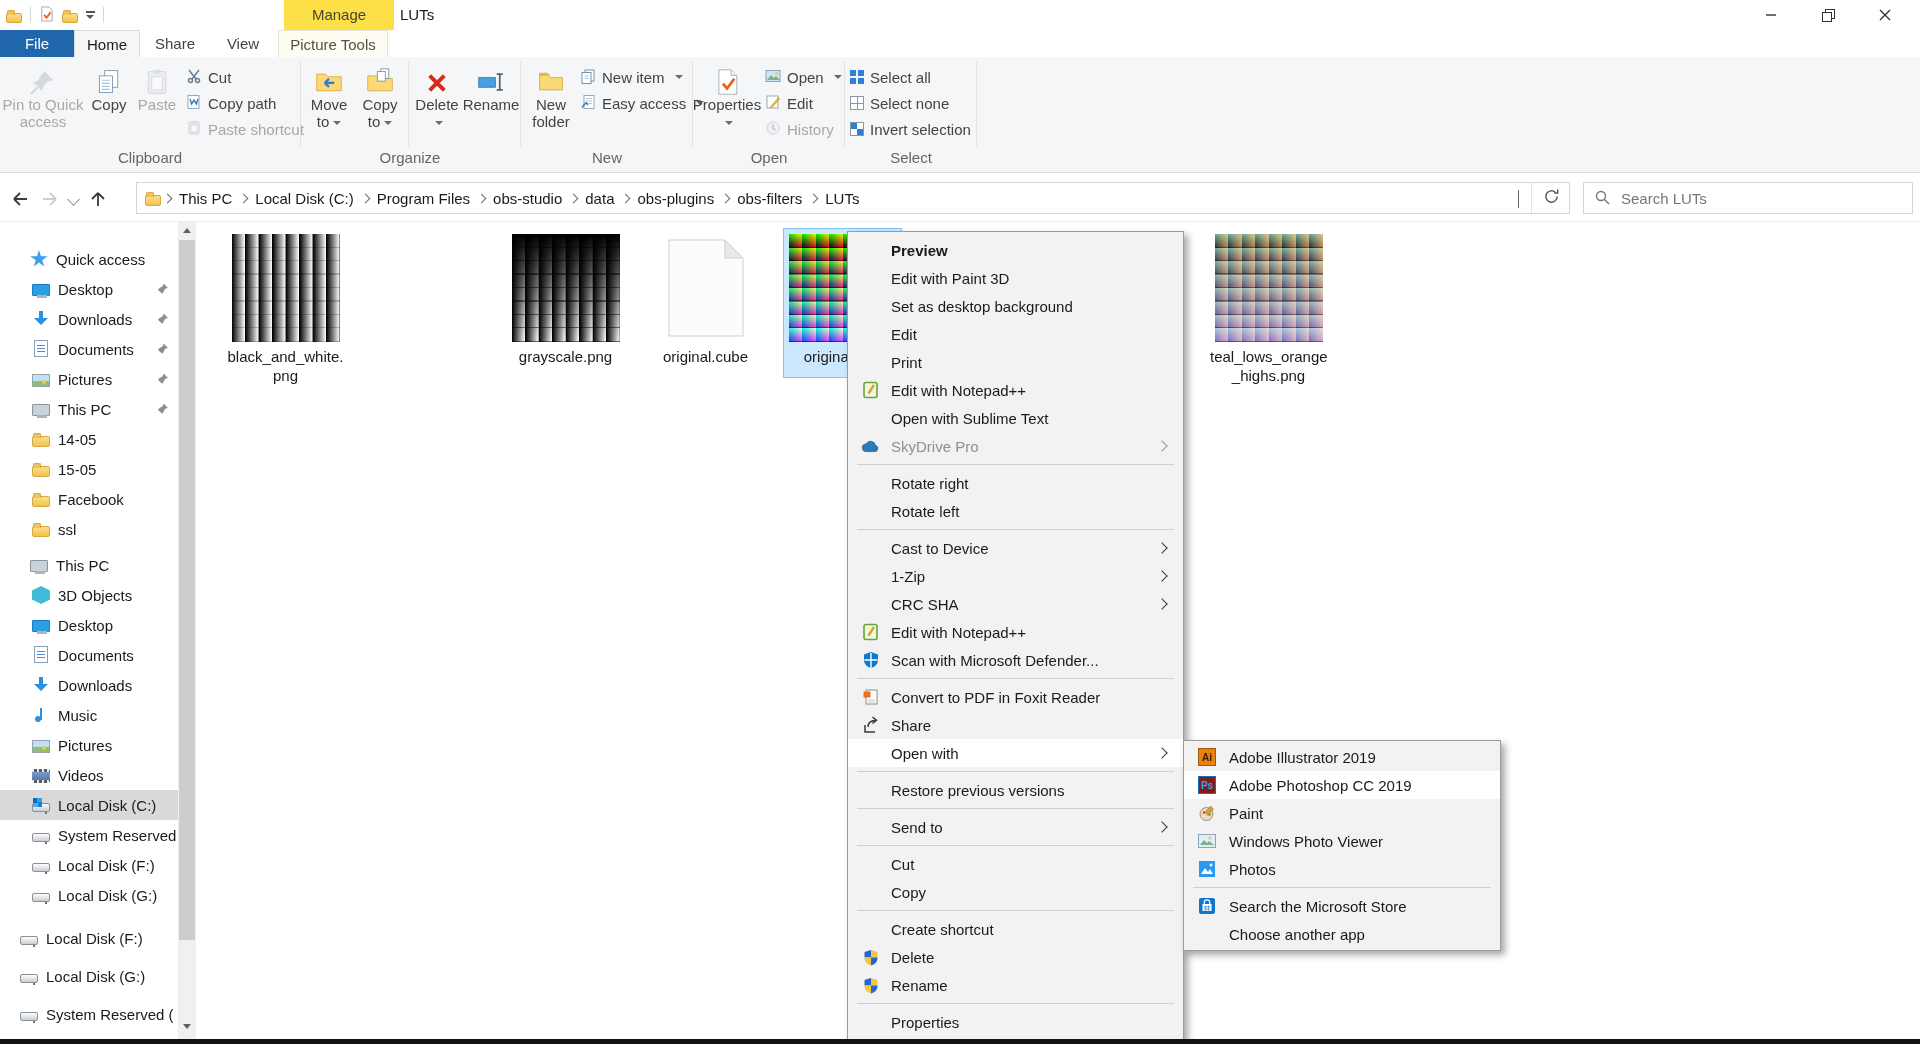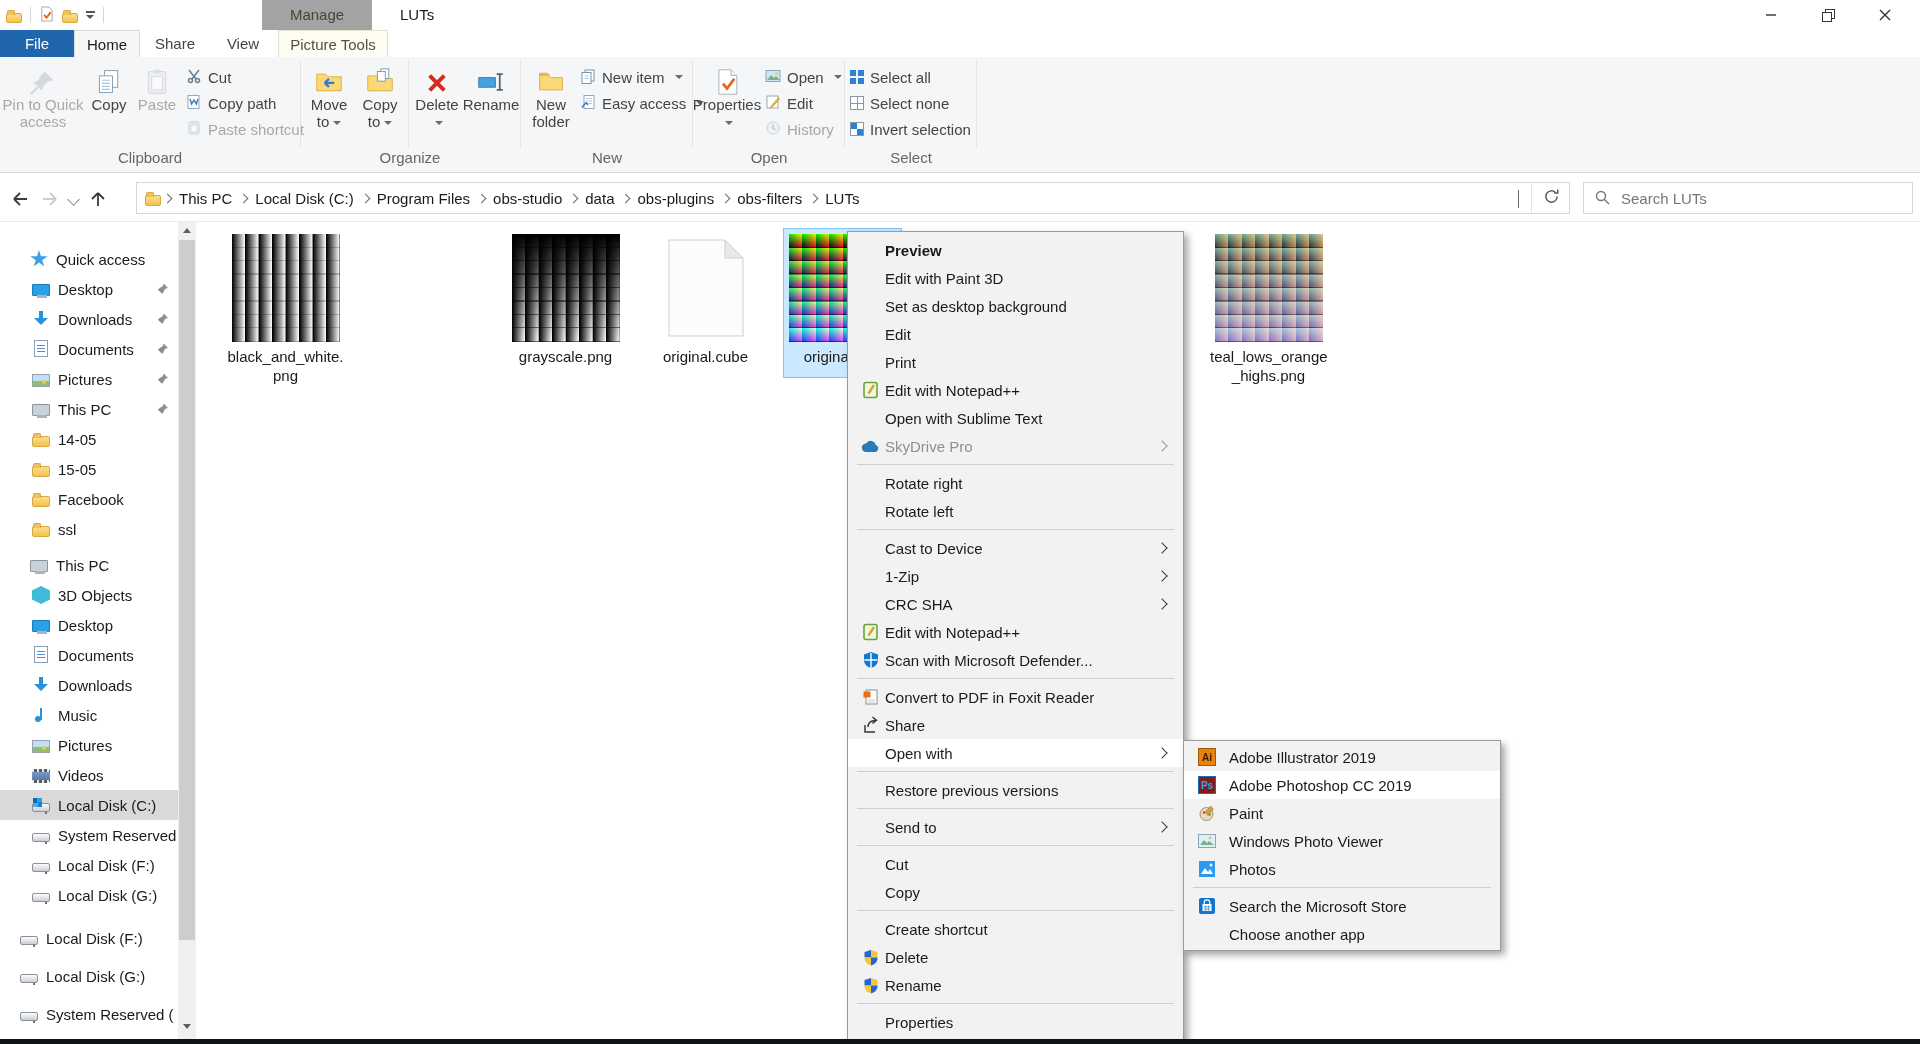--- a/index.html
+++ b/index.html
@@ -3,21 +3,21 @@
 <meta charset="utf-8">
 <style>
 html,body{margin:0;padding:0;background:#888}
 .screen{position:relative;width:1920px;height:1044px;background:#fff;overflow:hidden;
   font-family:"Liberation Sans",sans-serif;font-size:15px;color:#1a1a1a}
 
 .titlebar{position:absolute;left:0;top:0;width:100%;height:30px;background:#fff}
 .qat{position:absolute;left:6px;top:0;height:30px;display:flex;align-items:center;gap:8px}
 .qsep{width:1px;height:16px;background:#d6d6d6}
 .win-title{position:absolute;left:400px;top:0;height:30px;line-height:30px;font-size:15px;color:#1a1a1a}
-.manage{position:absolute;left:262px;top:0;width:110px;height:30px;background:#a3a3a3;color:#494535;
+.manage{position:absolute;left:284px;top:0;width:110px;height:30px;background:#fde047;color:#494535;
   text-align:center;line-height:30px;font-size:15px}
 .wb{position:absolute;top:0;width:46px;height:30px;display:flex;align-items:center;justify-content:center}
 
 .tabrow{position:absolute;left:0;top:30px;width:100%;height:27px;background:#fff}
 .tab{position:absolute;top:0;height:27px;text-align:center;line-height:27px;font-size:15px;color:#444}
 .tab-file{background:#1f66ad;color:#fff}
 .tab-active{background:#f5f6f7;border:1px solid #dadbdc;border-bottom:none;box-sizing:border-box;color:#1a1a1a}
 .tab-pt{background:#fdfdf4;border:1px solid #e3e3d2;border-bottom:none;box-sizing:border-box;color:#55513c}
 .rib-collapse{position:absolute;left:1862px;top:36px;width:14px;height:10px}
 .chev-up{width:8px;height:8px;border-left:1.6px solid #6a6a6a;border-top:1.6px solid #6a6a6a;transform:rotate(45deg);margin:2px auto}
@@ -116,21 +116,21 @@
   repeating-linear-gradient(0deg,rgba(0,0,0,.4) 0 1px,rgba(0,0,0,0) 1px 13.5px),
   linear-gradient(180deg,rgba(120,80,200,0) 0%,rgba(130,95,210,.85) 100%),
   repeating-linear-gradient(180deg,rgba(110,180,140,.85) 0px,rgba(110,180,140,0) 13.5px),
   repeating-linear-gradient(90deg,rgba(235,150,70,0) 0px,rgba(235,150,70,.8) 13.5px);
   background-blend-mode:normal,screen,screen,normal}
 
 .ctx{position:absolute;left:847px;top:231px;width:337px;background:#f2f2f2;border:1px solid #9b9b9b;
   box-sizing:border-box;padding:4px 0;box-shadow:4px 4px 7px rgba(0,0,0,.35);z-index:10}
 .mi{position:relative;height:28px;display:flex;align-items:center}
 .mi .ic{width:28px;margin-left:9px;display:flex;align-items:center;justify-content:center;flex:none}
-.mi .lbl{white-space:nowrap}
+.mi .lbl{margin-left:6px;white-space:nowrap}
 .mi.bold{font-weight:bold}
 .mi.gray{color:#8f8f8f}
 .mi.hl{background:#fff}
 .sep{height:1px;margin:4px 9px;background:#cfcfcf}
 .subarrow{position:absolute;right:17px;top:10px;width:7px;height:7px;border-top:1.5px solid #3a3a3a;border-right:1.5px solid #3a3a3a;transform:rotate(45deg)}
 .gray .subarrow{border-color:#9a9a9a}
 .ctx2{position:absolute;left:1183px;top:740px;width:318px;background:#f2f2f2;border:1px solid #9b9b9b;
   box-sizing:border-box;padding:2px 0;box-shadow:4px 4px 7px rgba(0,0,0,.35);z-index:11}
 .ctx2 .ic2{width:18px;margin-left:14px;display:flex;align-items:center;justify-content:center;flex:none}
 .ctx2 .lbl{margin-left:13px;white-space:nowrap}

